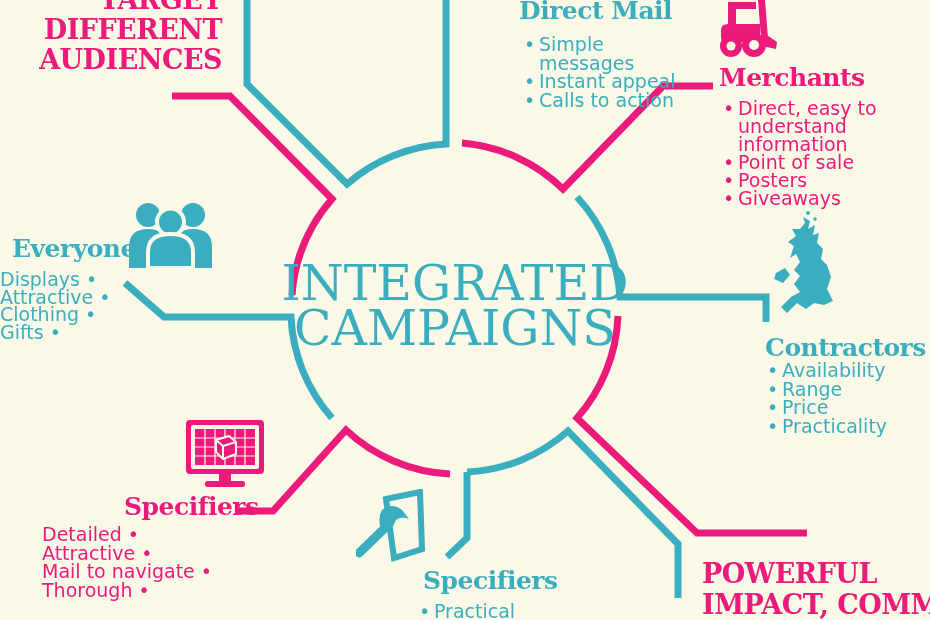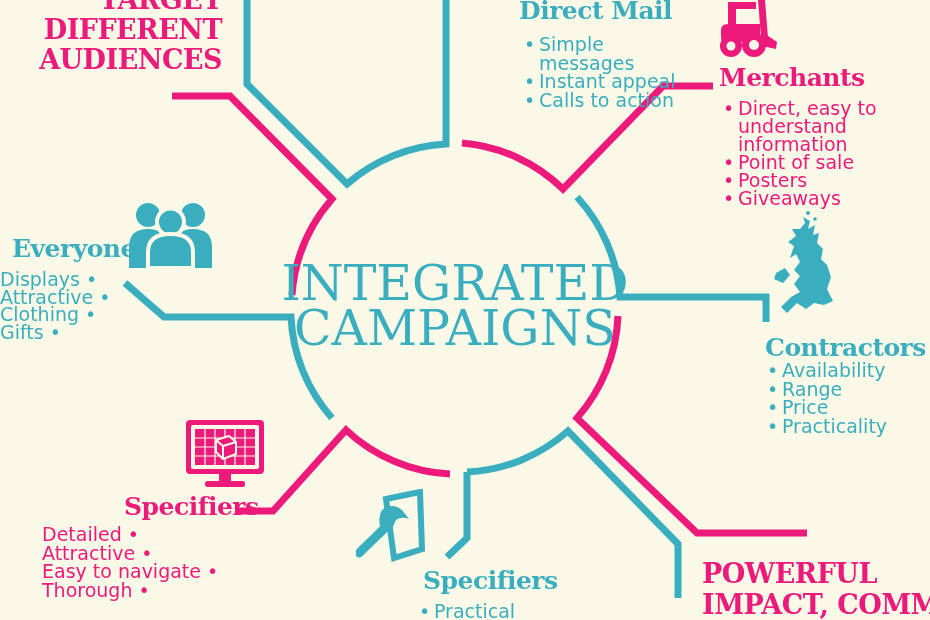--- a/index.html
+++ b/index.html
@@ -112,21 +112,21 @@
       <li>Availability</li>
       <li>Range</li>
       <li>Price</li>
       <li>Practicality</li>
     </ul>
 
   <div class="abs heading pink" style="left:124px;top:492px;">Specifiers</div>
   <ul class="abs bullets bullets-right pink" style="left:42px;top:525px;width:182px;line-height:18.5px;">
       <li>Detailed</li>
       <li>Attractive</li>
-      <li>Easy to navigate</li>
+      <li>Mail to navigate</li>
       <li>Thorough</li>
     </ul>
 
   <div class="abs heading teal" style="left:423px;top:566px;">Specifiers</div>
   <ul class="abs bullets bullets-left teal" style="left:418px;top:602px;width:120px;">
       <li>Practical</li>
     </ul>
 
   <svg class="abs" style="left:124px;top:201px;" width="93" height="67" viewBox="0 0 93 67">
     <circle class="f-tl" cx="24" cy="14" r="12"></circle>

